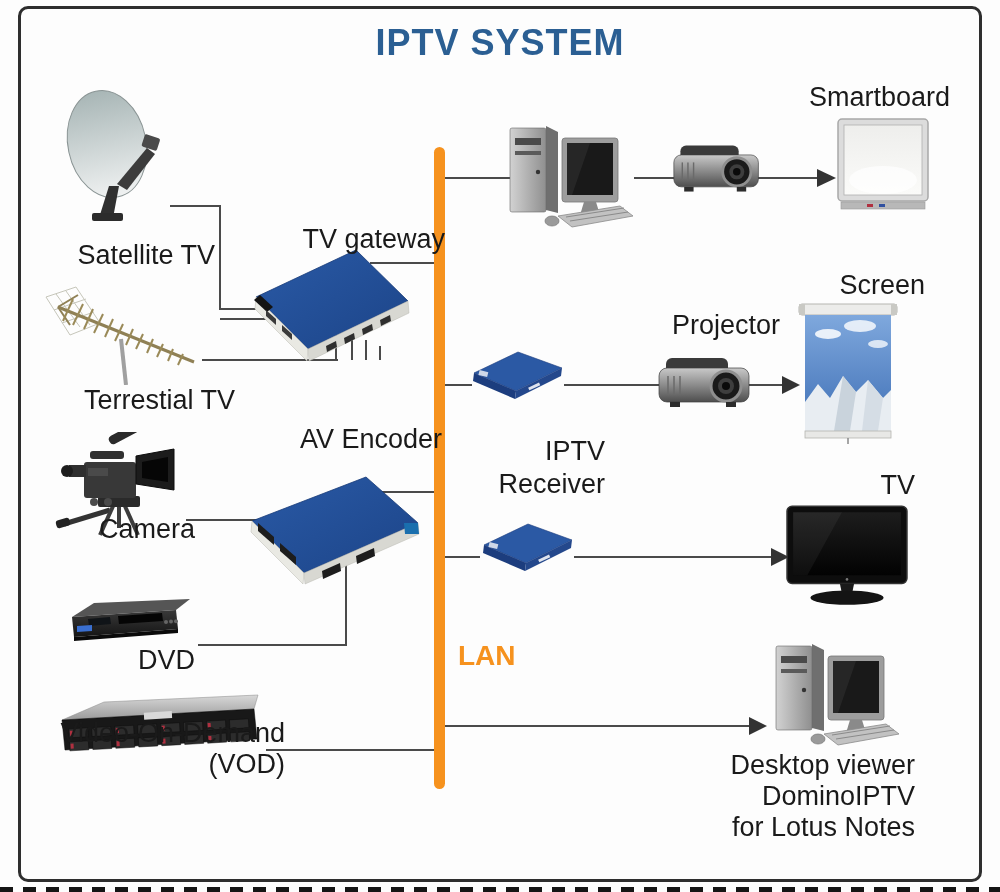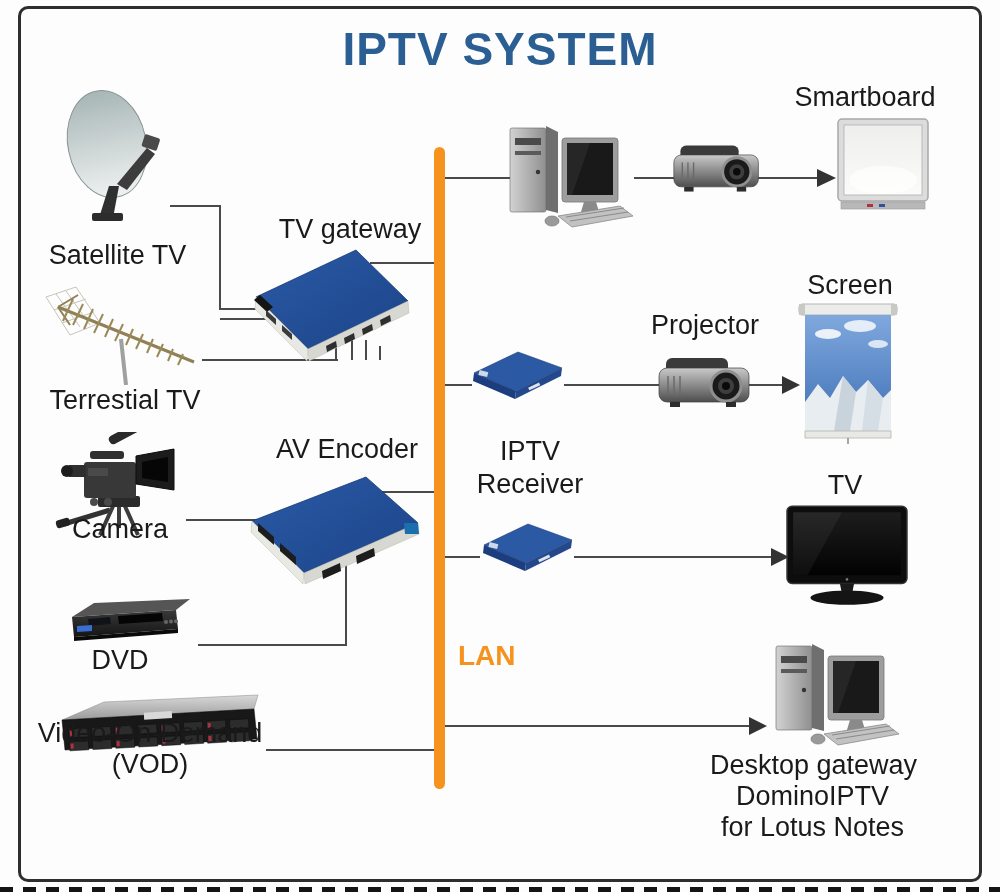--- a/index.html
+++ b/index.html
@@ -12,32 +12,32 @@
   .frame{
     position:absolute;left:18px;top:6px;right:18px;bottom:10px;
     border:3px solid #2e2e2e;border-radius:10px;pointer-events:none;z-index:0;
   }
   .bottom-dashes{
     position:absolute;left:0;right:0;bottom:0;height:5px;z-index:0;
     background:repeating-linear-gradient(90deg,#151515 0 13px,transparent 13px 23px);
   }
   .title{
     position:absolute;left:0;top:22px;width:100%;text-align:center;
-    font-size:46px;font-weight:bold;color:#2B5F93;letter-spacing:1px;z-index:4;
+    font-size:36px;font-weight:bold;color:#2B5F93;letter-spacing:1px;z-index:4;
   }
   .lan-line{
     position:absolute;left:434px;top:147px;width:11px;height:642px;
     background:#F6921E;border-radius:6px;z-index:2;
   }
   .lan-label{
     position:absolute;left:458px;top:640px;font-size:28px;font-weight:bold;
     color:#F6921E;z-index:4;white-space:nowrap;
   }
   .label{
-    position:absolute;font-size:27px;line-height:31px;text-align:center;
+    position:absolute;font-size:27px;line-height:31px;text-align:right;
     color:#1a1a1a;z-index:4;white-space:nowrap;
   }
   .dev{position:absolute;z-index:3;}
   svg{display:block;}
   .wires{position:absolute;left:0;top:0;z-index:1;}
 </style>
 </head>
 <body>
 
 <div class="canvas">
@@ -220,39 +220,39 @@
     <polygon points="10,54 62,106 61,118 9,66" fill="#e9e9e3" stroke="#b9b9b1" stroke-width="0.5"></polygon>
     <polygon points="62,106 162,58 163,70 63,118" fill="#d8d8d2" stroke="#b9b9b1" stroke-width="0.5"></polygon>
     <polygon points="14,52 27,64 21,69 8,57" fill="#141414"></polygon>
     <polygon points="20,67 30,76 30,82 20,73" fill="#3a3a3a"></polygon>
     <polygon points="36,82 46,91 46,97 36,88" fill="#3a3a3a"></polygon>
     <polygon points="80,103 90,98 91,104 81,109" fill="#2e2e2e"></polygon>
     <polygon points="98,95 108,90 109,96 99,101" fill="#2e2e2e"></polygon>
     <polygon points="116,86 126,81 127,87 117,92" fill="#2e2e2e"></polygon>
     <polygon points="134,77 144,72 145,78 135,83" fill="#2e2e2e"></polygon>
   </svg>
-  <div class="label" style="left:255px;top:214px;width:190px">TV gateway</div>
+  <div class="label" style="left:255px;top:224px;width:190px">TV gateway</div>
 
   <svg class="dev" style="left:244px;top:471px" width="180" height="115" viewBox="0 0 180 115">
     <defs>
       <linearGradient id="encT" x1="0" y1="0" x2="1" y2="1">
         <stop offset="0" stop-color="#2a5aa6"></stop>
           <stop offset="1" stop-color="#1c4488"></stop>
       </linearGradient>
     </defs>
     <polygon points="8,50 122,6 174,52 60,102" fill="url(#encT)" stroke="#163a77" stroke-width="0.8"></polygon>
     <polygon points="8,50 60,102 59,113 7,61" fill="#e9e9e3" stroke="#b9b9b1" stroke-width="0.5"></polygon>
     <polygon points="60,102 174,52 175,63 61,113" fill="#d8d8d2" stroke="#b9b9b1" stroke-width="0.5"></polygon>
     <polygon points="14,52 30,66 30,74 14,60" fill="#1d1d1d"></polygon>
     <polygon points="36,72 52,86 52,94 36,80" fill="#1d1d1d"></polygon>
     <polygon points="78,100 96,92 97,100 79,108" fill="#1d1d1d"></polygon>
     <polygon points="112,85 130,77 131,85 113,93" fill="#1d1d1d"></polygon>
     <polygon points="160,52 174,52 175,63 161,63" fill="#1a6fae"></polygon>
   </svg>
-  <div class="label" style="left:252px;top:434px;width:190px">AV Encoder</div>
+  <div class="label" style="left:252px;top:424px;width:190px">AV Encoder</div>
 
   <svg class="dev" style="left:466px;top:347px" width="102" height="52" viewBox="0 0 102 52">
     <polygon points="8,26 52,5 96,21 50,44" fill="#2b59a4" stroke="#1c3d7e" stroke-width="0.6"></polygon>
     <polygon points="8,26 50,44 49,52 7,34" fill="#1c3d7e"></polygon>
     <polygon points="50,44 96,21 95,29 49,52" fill="#24488c"></polygon>
     <rect x="13" y="24" width="9" height="5" transform="rotate(14 17 26)" fill="#cfd8e8"></rect>
     <rect x="62" y="38" width="12" height="3" transform="rotate(-25 68 39)" fill="#dfe4ee"></rect>
   </svg>
   <div class="label" style="left:455px;top:435px;width:150px;line-height:33px">
     <div>IPTV</div>
@@ -385,18 +385,18 @@
     <rect x="62" y="20" width="56" height="64" rx="3" fill="#9d9d9d" stroke="#777" stroke-width="0.8"></rect>
     <rect x="67" y="25" width="46" height="52" fill="#191919"></rect>
     <polygon points="67,25 90,25 72,77 67,77" fill="#ffffff" opacity="0.06"></polygon>
     <polygon points="84,84 96,84 100,97 80,97" fill="#8a8a8a"></polygon>
     <polygon points="58,98 120,88 133,98 72,109" fill="#c2c2c2" stroke="#8a8a8a" stroke-width="0.8"></polygon>
     <line x1="66" y1="99" x2="124" y2="90" stroke="#8a8a8a" stroke-width="1"></line>
     <line x1="70" y1="103" x2="128" y2="94" stroke="#8a8a8a" stroke-width="1"></line>
     <ellipse cx="52" cy="103" rx="7" ry="5" fill="#9a9a9a" stroke="#777" stroke-width="0.7"></ellipse>
   </svg>
   <div class="label" style="left:710px;top:750px;width:205px">
-    <div>Desktop gateway</div>
+    <div>Desktop viewer</div>
     <div>DominoIPTV</div>
     <div>for Lotus Notes</div>
   </div>
 
 </div>
 
 </body></html>

